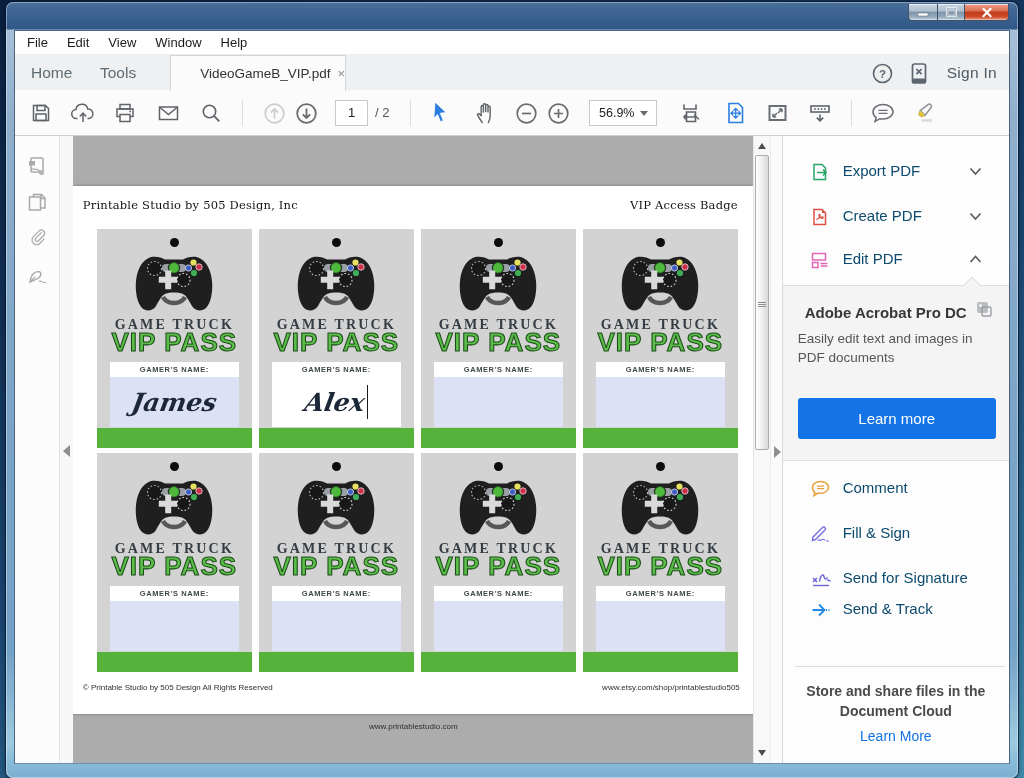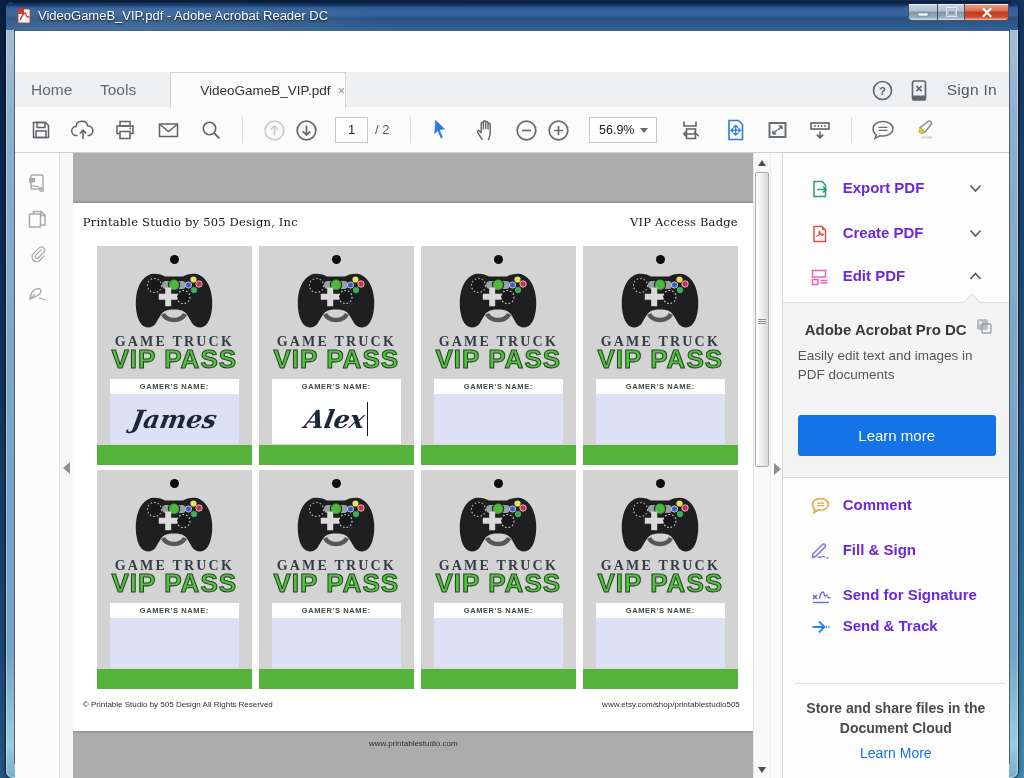--- a/index.html
+++ b/index.html
@@ -52,21 +52,21 @@
     background:#fff; border:1px solid #4c637d; border-bottom-color:#6d8daa;
   }
   
   #menubar {
     height:24px; background:#ffffff; display:flex; align-items:center;
     padding-left:8px; column-gap:11px; border-bottom:1px solid #ececec;
   }
   #menubar .menu-item { font-size:13px; color:#1b1b1b; padding:2px 4px; }
   
   #tabbar {
-    height:36px; background:#eef0f1; border-bottom:1px solid #d5d8da; position:relative;margin-top:41px;
+    height:36px; background:#eef0f1; border-bottom:1px solid #d5d8da; position:relative;
   }
   .shell-tab { position:absolute; top:0; font-size:15.5px; color:#5f6b74; line-height:36px; }
   #tab-home { left:16px; }
   #tab-tools { left:85px; }
   #doc-tab {
     position:absolute; left:155px; top:0; width:176px; height:36px;
     background:#fbfbfb; border:1px solid #cfd4d6; border-bottom:none;
     display:flex; align-items:center; justify-content:flex-end; z-index:2;
   }
   #doc-tab .doc-tab-label { font-size:13.5px; color:#333; }
@@ -136,21 +136,21 @@
     background:repeating-linear-gradient(180deg,#8f8f8f 0 1px,transparent 1px 2px); }
   #right-collapse { width:12px; background:#fbfbfb; border-left:1px solid #ececec; position:relative; }
   #right-collapse .arrow-right {
     position:absolute; top:310px; left:3px; width:0; height:0;
     border-top:6px solid transparent; border-bottom:6px solid transparent; border-left:7px solid #8e8e8e;
   }
   
   #panel { width:228px; background:#fdfdfd; border-left:1px solid #d9d9d9; position:relative; }
   .panel-row { position:absolute; left:0; width:100%; height:26px; }
   .panel-row .p-icon { position:absolute; left:27px; top:3px; }
-  .panel-row .p-label { position:absolute; left:60px; top:3px; font-size:15px; color:#6d28d9; white-space:nowrap;font-weight:bold; }
+  .panel-row .p-label { position:absolute; left:60px; top:3px; font-size:15px; color:#0c4a6e; white-space:nowrap; }
   .panel-row .chev { position:absolute; left:186px; top:8px; }
   #promo {
     position:absolute; left:0; top:149px; width:100%; height:176px;
     background:#f4f4f4; border-top:1px solid #dedede; border-bottom:1px solid #dedede;
   }
   #promo .notch {
     position:absolute; top:-7px; left:183px; width:12px; height:12px; background:#f4f4f4;
     border-left:1px solid #dedede; border-top:1px solid #dedede; transform:rotate(45deg);
   }
   #promo-title { position:absolute; left:22px; top:18px; font-size:15px; font-weight:bold; color:#383838; }
@@ -182,29 +182,20 @@
       <circle cx="48.5" cy="25" r="6.5" fill="#181818" stroke="#d6dade" stroke-width="1.1" stroke-dasharray="1.6 2"></circle>
       <circle cx="58.5" cy="7.5" r="3.1" fill="#e8e060"></circle>
       <circle cx="53.5" cy="13" r="3.1" fill="#3f5fc0" stroke="#ccd1ec" stroke-width="0.9"></circle>
       <circle cx="64" cy="12" r="3.2" fill="#cc2f48" stroke="#e8c5cf" stroke-width="0.9"></circle>
       <circle cx="59" cy="18" r="3.1" fill="#3fae58"></circle>
     </symbol>
   </defs>
 </svg>
 
 <div id="win">
-  <div id="titlebar">
-    <div class="sheen"></div>
-    <svg class="titlebar-icon" viewBox="0 0 16 16">
-      <rect x="2" y="1" width="12" height="14" rx="1" fill="#f5f5f5" stroke="#b43c2e" stroke-width="0.8"></rect>
-      <path d="M2 1 h6 v5 h-6 z" fill="#cf3a28"></path>
-      <path d="M4 12 c2-4 4-7 5-7 c1.4 0 .6 4 3 4 l1.5-.2" stroke="#cf3a28" stroke-width="1.3" fill="none"></path>
-    </svg>
-    <span id="title-text">VideoGameB_VIP.pdf - Adobe Acrobat Reader DC</span>
-  </div>
   <div id="win-controls">
     <div class="winbtn min">
       <svg width="12" height="9" viewBox="0 0 12 9">
           <rect x="1" y="5" width="10" height="3" fill="#fff" stroke="#6a7890" stroke-width="0.6"></rect>
         </svg>
     </div>
     <div class="winbtn max">
       <svg width="11" height="10" viewBox="0 0 11 10">
           <rect x="1.2" y="1.2" width="8.6" height="7.6" fill="none" stroke="#fff" stroke-width="1.9"></rect>
           <rect x="1.2" y="1.2" width="8.6" height="7.6" fill="none" stroke="#6a7890" stroke-width="0.5"></rect>
@@ -212,20 +203,27 @@
     </div>
     <div class="winbtn close">
       <svg width="12" height="11" viewBox="0 0 12 11">
           <path d="M2.4 1.8 L9.6 9.2 M9.6 1.8 L2.4 9.2" stroke="#fff" stroke-width="2.2" stroke-linecap="round"></path>
         </svg>
     </div>
   </div>
 
   <div id="sheet">
 
+    <div id="menubar">
+      <span class="menu-item">File</span>
+      <span class="menu-item">Edit</span>
+      <span class="menu-item">View</span>
+      <span class="menu-item">Window</span>
+      <span class="menu-item">Help</span>
+    </div>
 
     <div id="tabbar">
       <span class="shell-tab" id="tab-home">Home</span>
       <span class="shell-tab" id="tab-tools">Tools</span>
       <div id="doc-tab">
         <span class="doc-tab-label">VideoGameB_VIP.pdf</span>
         <span class="tab-close">×</span>
       </div>
       <div id="tabbar-right">
         <svg class="tabbar-icon" width="21" height="21" viewBox="0 0 21 21">

